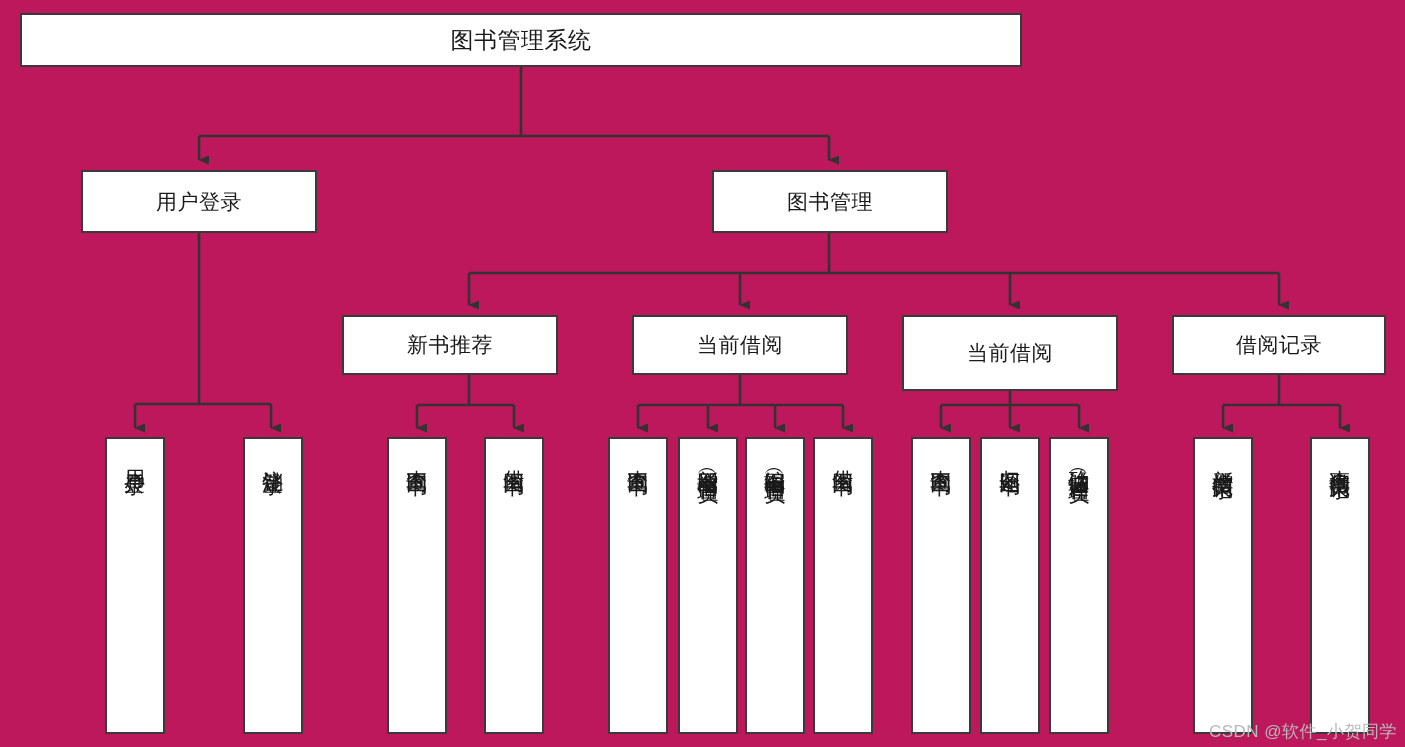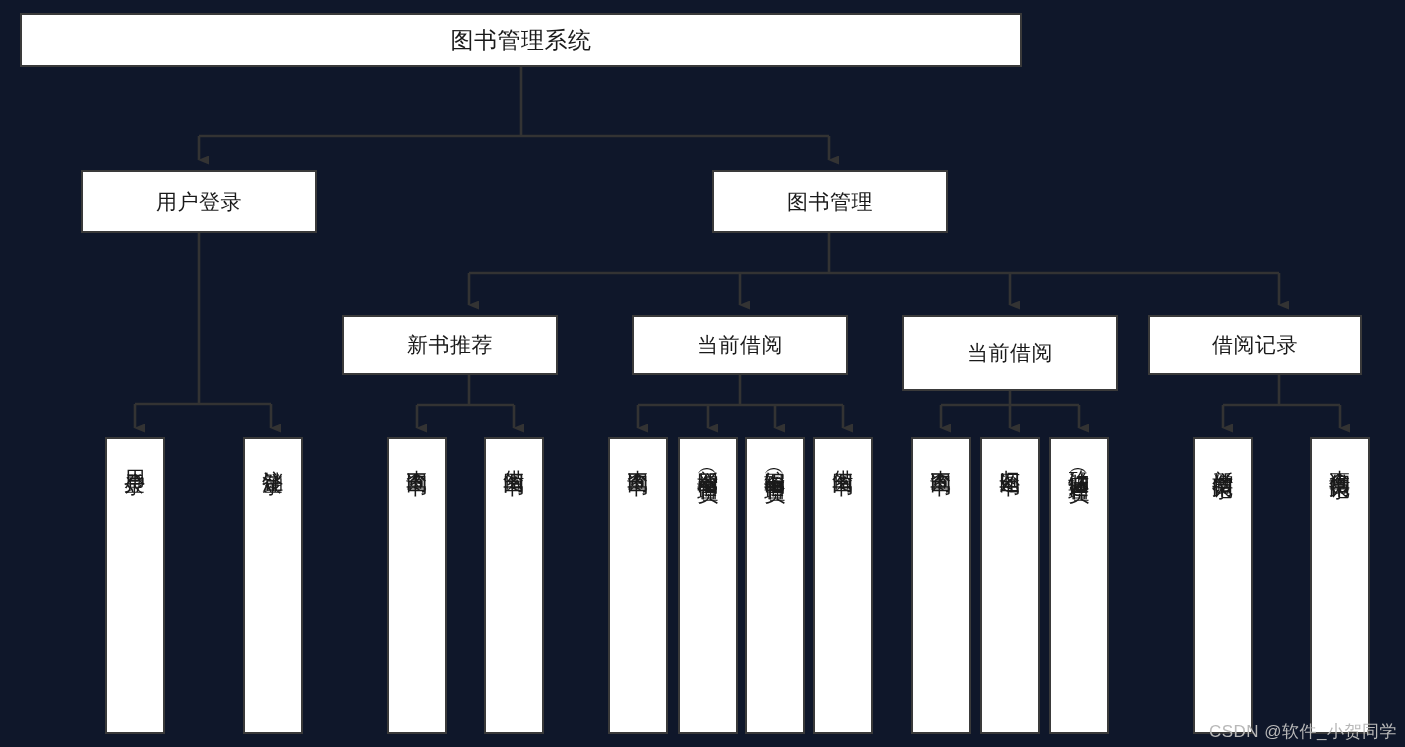--- a/index.html
+++ b/index.html
@@ -8,21 +8,21 @@
     padding: 0;
     background: #ffffff;
   }
   body {
     font-family: "Liberation Sans", "DejaVu Sans", sans-serif;
   }
   #diagram-root {
     position: relative;
     width: 1405px;
     height: 747px;
-    background: #0f172a;
+    background: #be185d;
     overflow: hidden;
   }
   #connector-layer {
     position: absolute;
     left: 0;
     top: 0;
     width: 1405px;
     height: 747px;
     pointer-events: none;
   }
@@ -149,21 +149,21 @@
   </div>
 
   <div class="node level-mid" style="left:632px; top:315px; width:216px; height:60px;">
     <span class="node-label">当前借阅</span>
   </div>
 
   <div class="node level-mid" style="left:902px; top:315px; width:216px; height:76px;">
     <span class="node-label">当前借阅</span>
   </div>
 
-  <div class="node level-mid" style="left:1148px; top:315px; width:214px; height:60px;">
+  <div class="node level-mid" style="left:1172px; top:315px; width:214px; height:60px;">
     <span class="node-label">借阅记录</span>
   </div>
 
   <div class="node level-leaf" style="left:105px; top:437px; width:60px; height:297px;">
     <span class="node-label">用户登录</span>
   </div>
 
   <div class="node level-leaf" style="left:243px; top:437px; width:60px; height:297px;">
     <span class="node-label">注销登录</span>
   </div>

